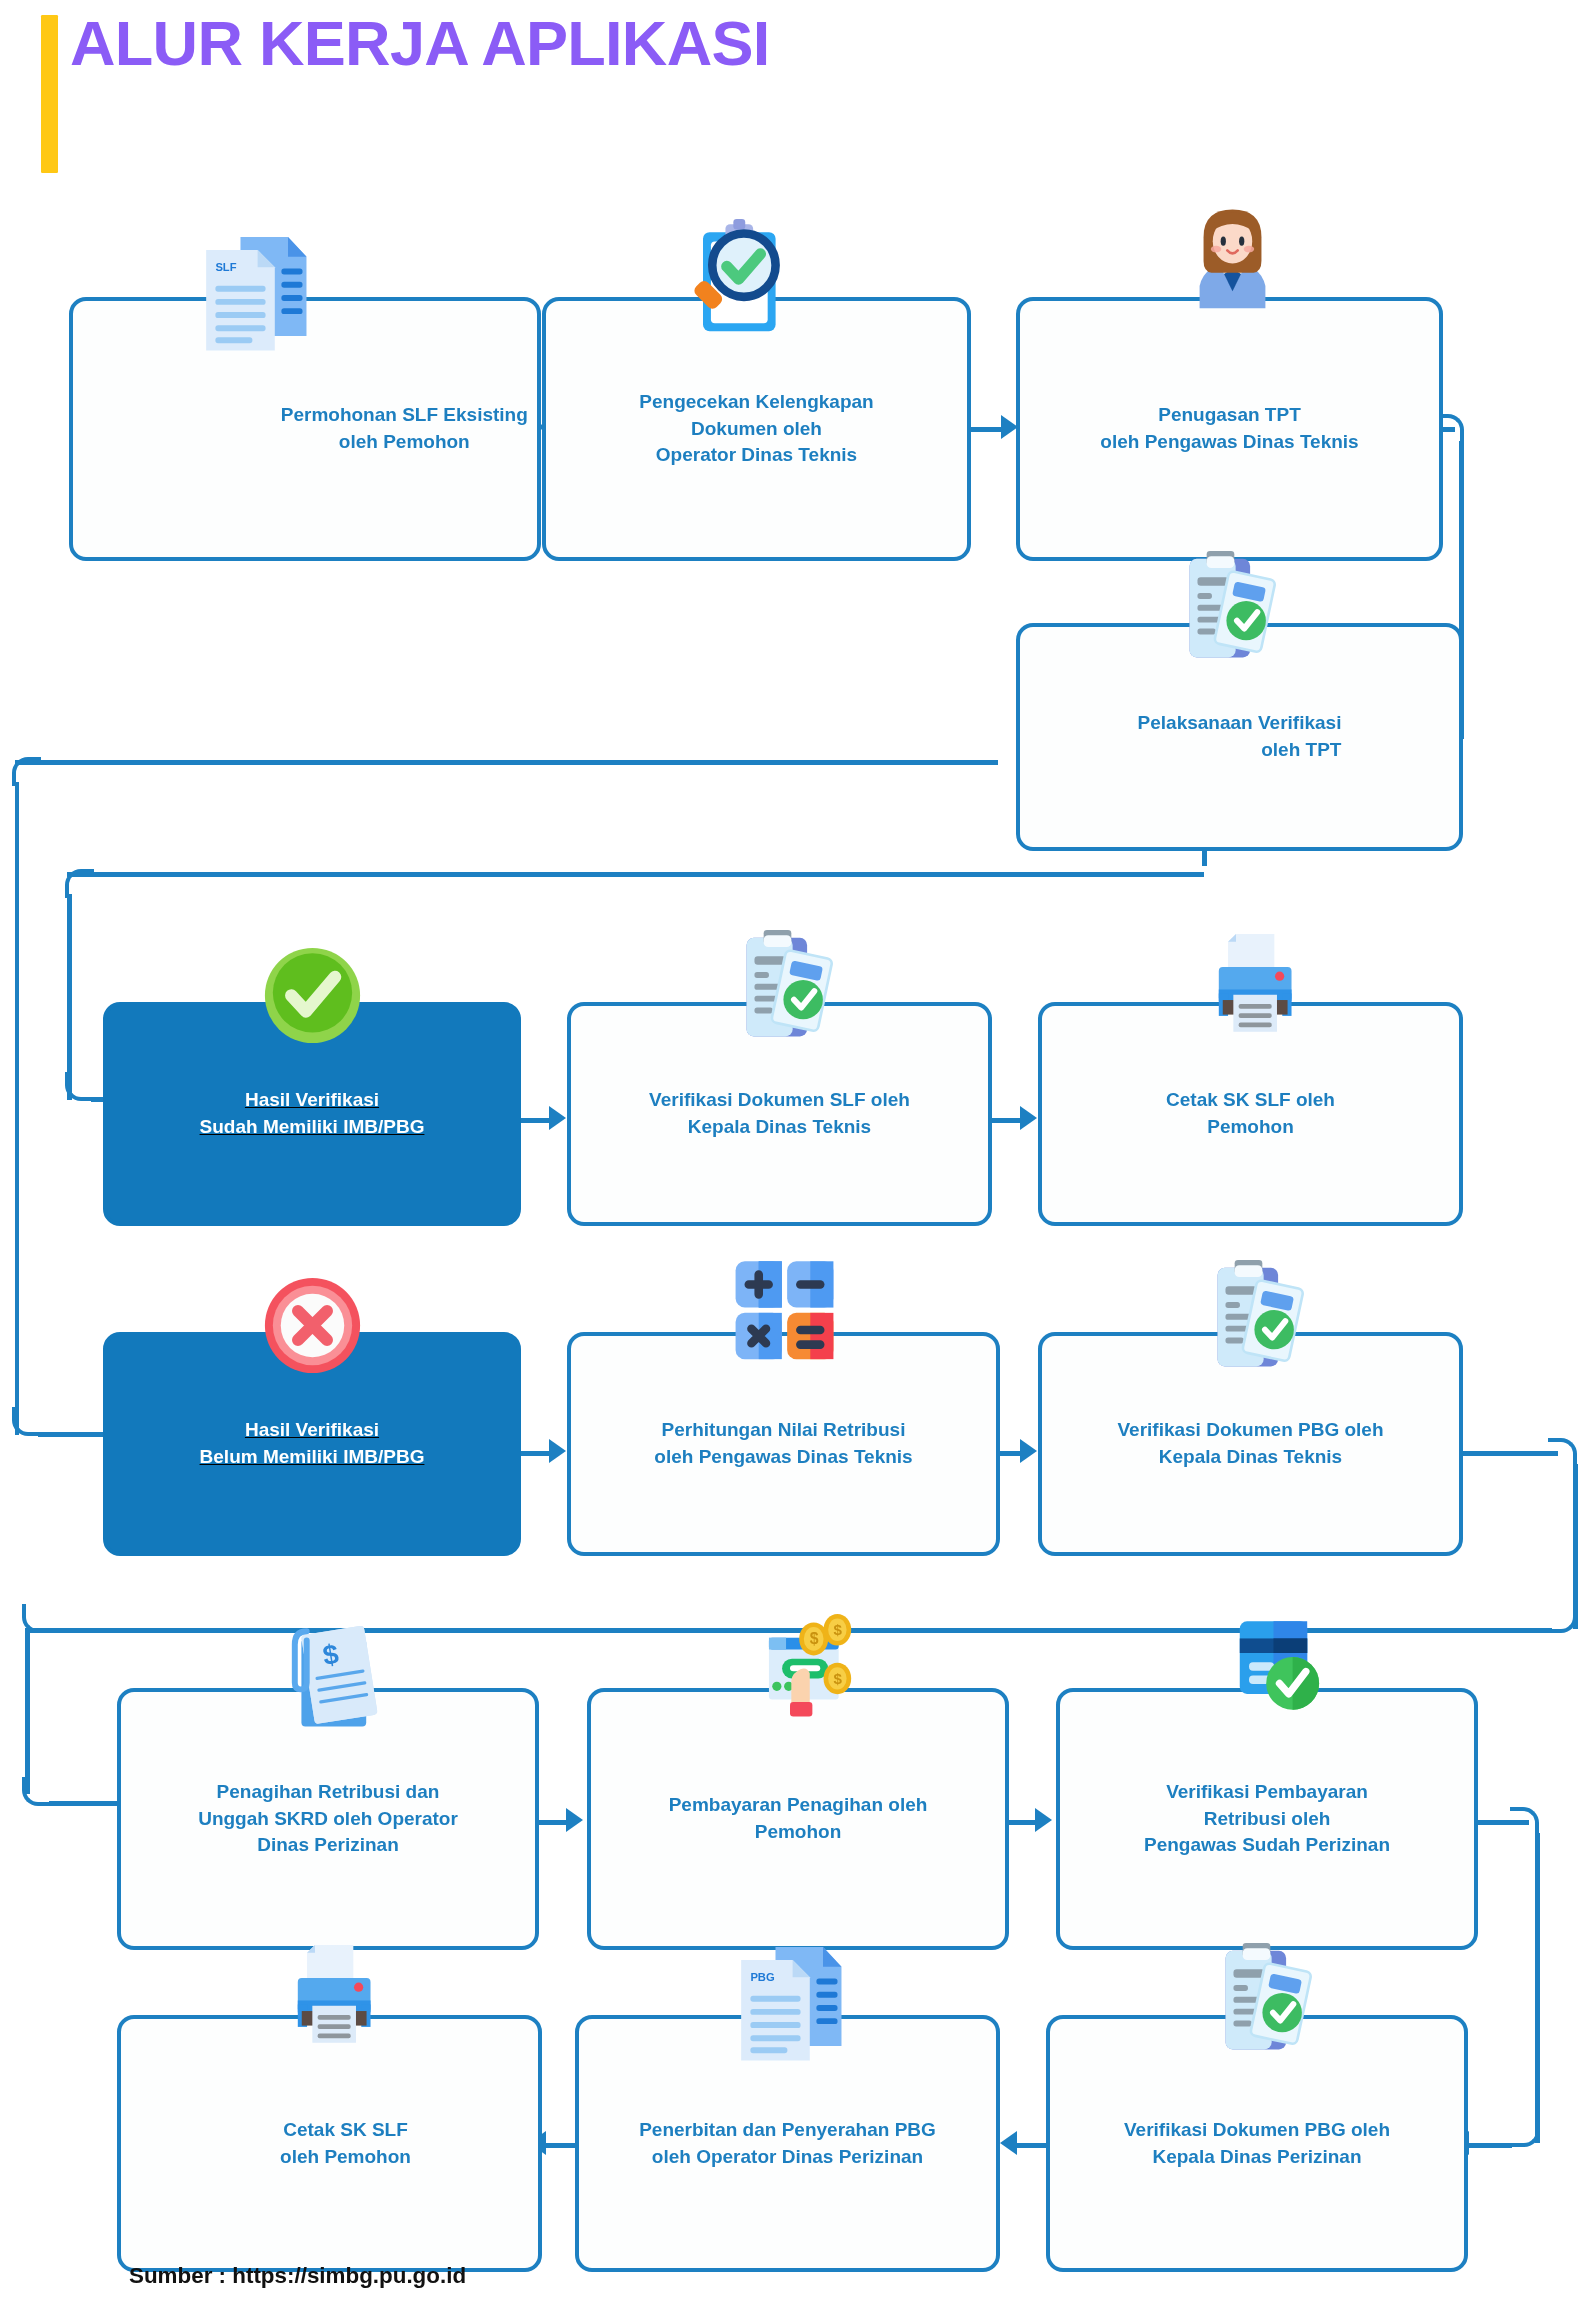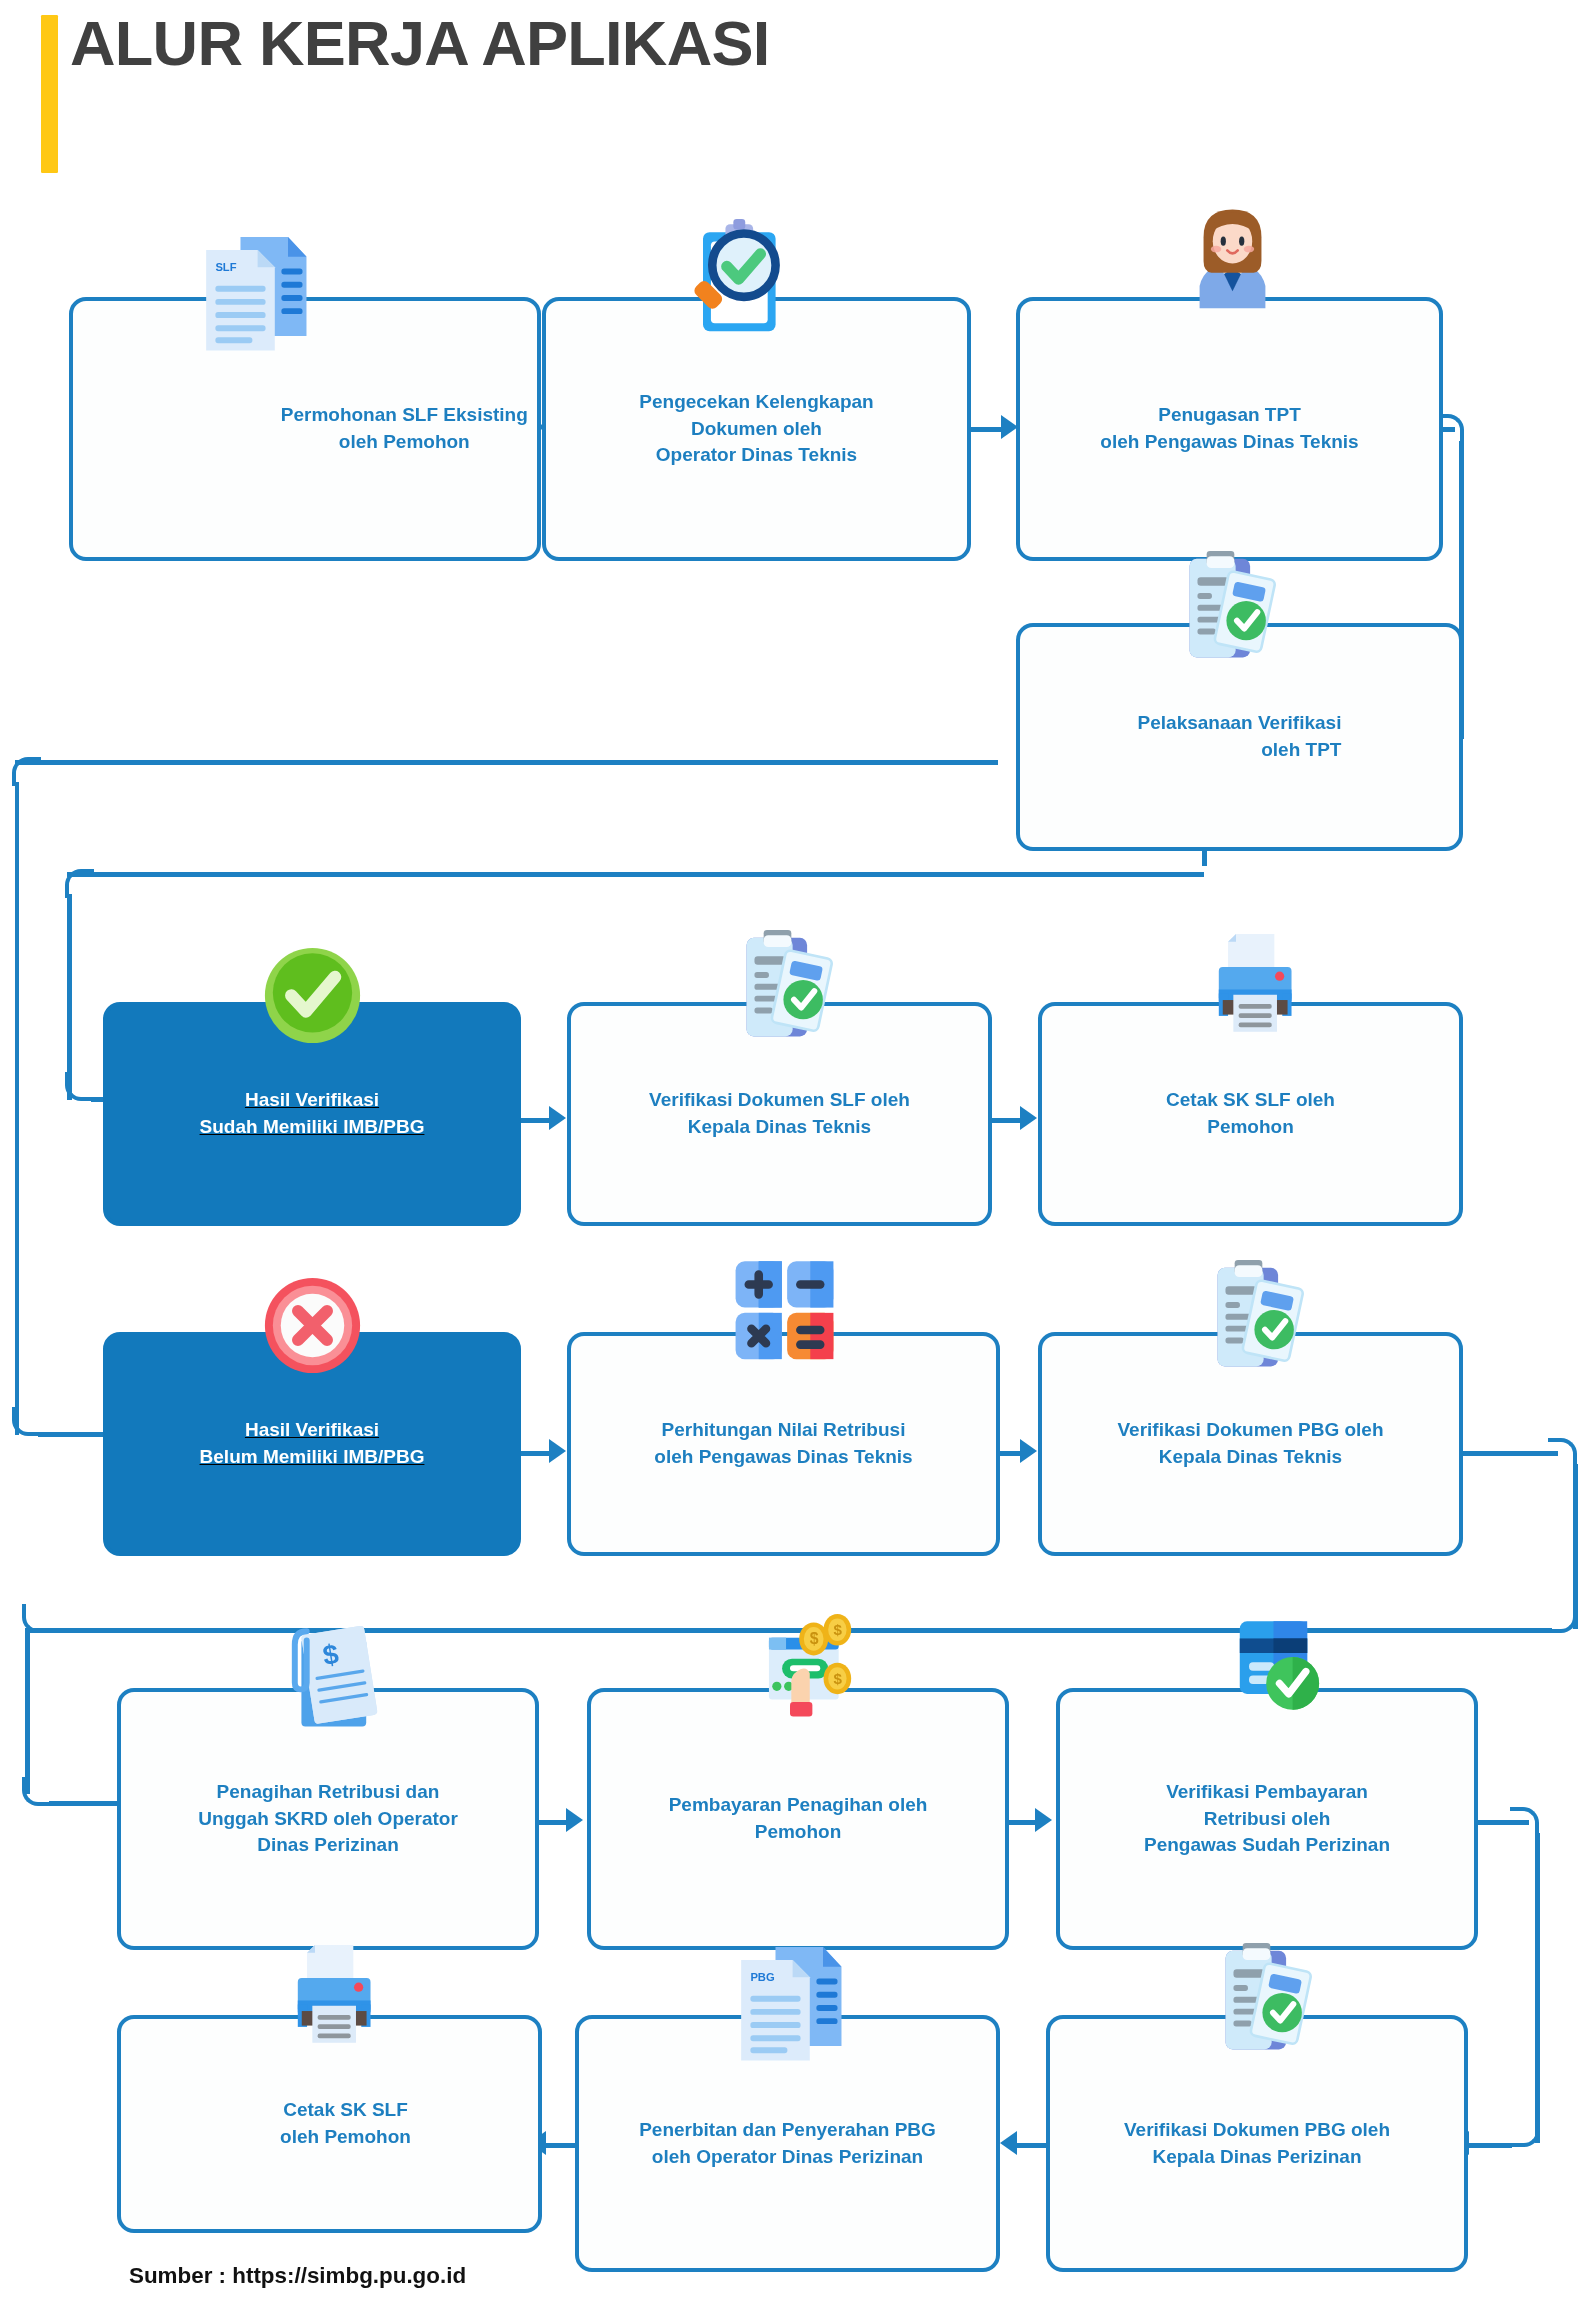--- a/index.html
+++ b/index.html
@@ -2,21 +2,21 @@
 <html style="font-size:10.6px"><head>
 <meta charset="utf-8">
 <style>
   html,body{margin:0;padding:0;background:#ffffff;}
   body{font-family:"Liberation Sans",sans-serif;}
   #page{position:relative;width:1593px;height:2319px;background:#fff;overflow:hidden;}
 
   
   .hdr{position:absolute;left:0;top:0;width:100%;height:198px;}
   .hdr-bar{position:absolute;left:41px;top:14.5px;width:17px;height:158px;background:#FFC815;border-radius:1.3px;}
-  .hdr-t1{position:absolute;left:70px;top:6.6px;font-size:63px;font-weight:bold;color:#404040;
+  .hdr-t1{position:absolute;left:70px;top:6.6px;font-size:63px;font-weight:bold;color:#8b5cf6;
           letter-spacing:-0.7px;font-family:"Liberation Sans",sans-serif;white-space:nowrap;}
   .hdr-t2wrap{position:absolute;left:70px;top:111px;background:#1F82C0;padding:9.2px 18.5px 12px 18.5px;display:inline-block;}
   .hdr-t2{font-size:40px;font-weight:bold;color:#ffffff;letter-spacing:-0.3px;white-space:nowrap;}
 
   
   .node{position:absolute;box-sizing:border-box;border:4.6px solid #1D80C2;border-radius:17px;
         background:#FDFEFE;display:flex;align-items:center;justify-content:center;text-align:center;}
   .node.filled{background:#1279BC;border-color:#1279BC;text-decoration:underline;}
   .node .label{font-size:19px;font-weight:bold;color:#1D7FC0;line-height:1.42;padding:0 9.2px;}
   .node.filled .label{color:#ffffff;}
@@ -471,21 +471,21 @@
           <rect x="40" y="152" width="76" height="9" rx="4"></rect>
           <rect x="40" y="170" width="56" height="9" rx="4"></rect>
         </g>
       </svg>
     </span>
     <div class="label">
       <span>Penerbitan dan Penyerahan PBG</span><br><span>oleh Operator Dinas Perizinan</span>
     </div>
   </div>
 
-  <div class="node" style="left:117px;top:2015px;width:425px;height:218px;padding-left:32px;">
+  <div class="node" style="left:117px;top:2015px;width:425px;height:257px;padding-left:32px;">
     <span class="nicon" style="left:153px;top:-82px;width:119px;height:119px;">
       <svg width="119" height="119" viewBox="0 0 180 180">
         <path d="M62 12 H120 V74 H50 V24 Z" fill="#E8F2FC"></path>
         <path d="M62 12 L50 24 H62 Z" fill="#BBD9F6"></path>
         <rect x="36" y="62" width="110" height="52" rx="6" fill="#54A9EE"></rect>
         <rect x="36" y="96" width="110" height="18" fill="#2F93E8"></rect>
         <rect x="36" y="102" width="14" height="34" fill="#2F93E8"></rect>
         <rect x="132" y="102" width="14" height="34" fill="#2F93E8"></rect>
         <rect x="42" y="112" width="20" height="22" fill="#5C4B44"></rect>
         <rect x="120" y="112" width="20" height="22" fill="#5C4B44"></rect>

